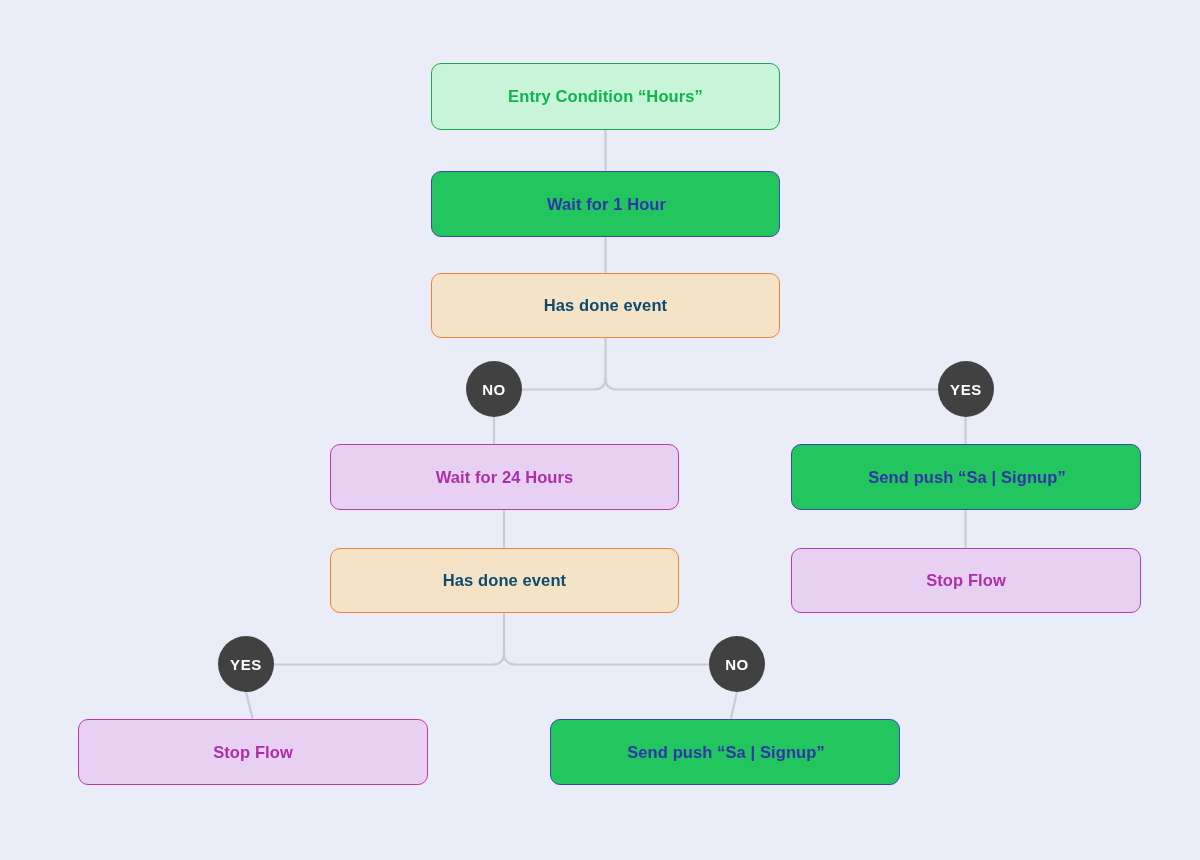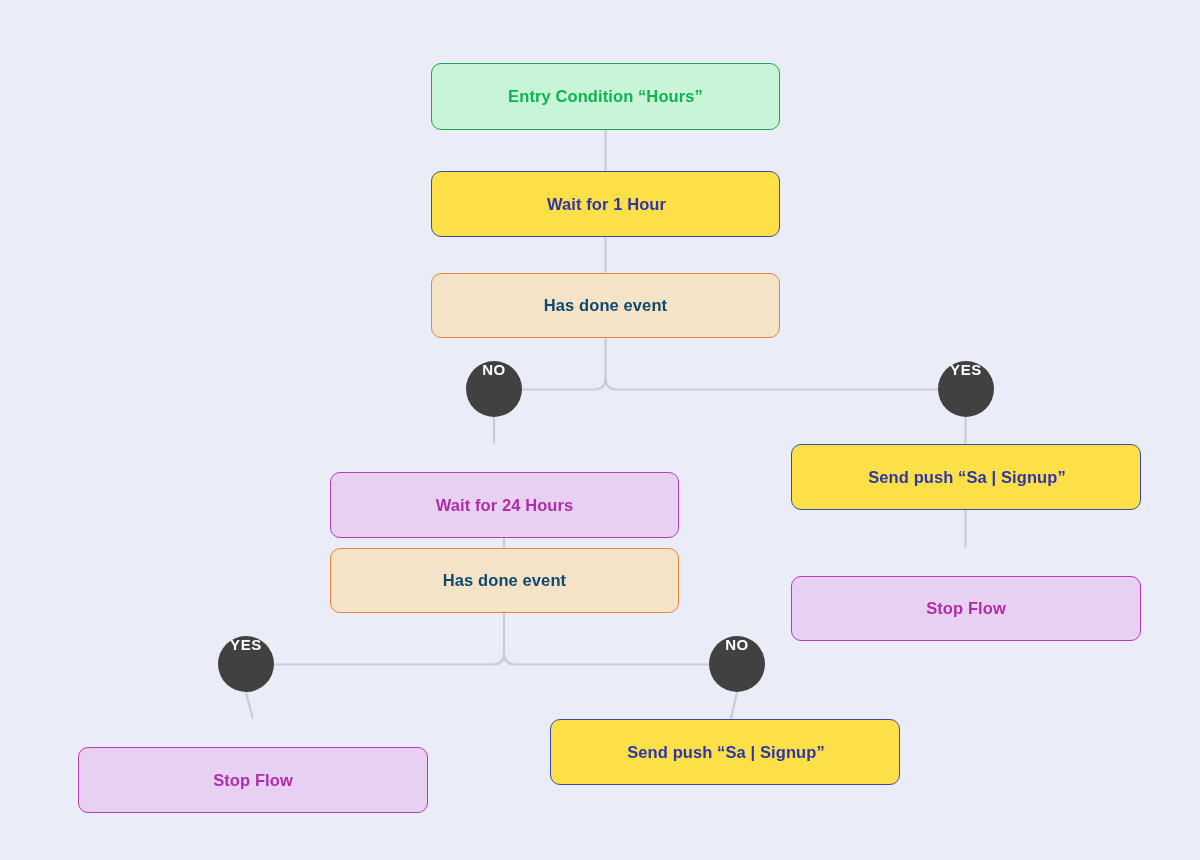--- a/index.html
+++ b/index.html
@@ -36,33 +36,33 @@
     align-items: center;
     justify-content: center;
     text-align: center;
     font-size: 16.5px;
     font-weight: bold;
     letter-spacing: 0.1px;
     padding: 0 14px;
     z-index: 2;
   }
   .node.green  { background: #C8F4D8; border-color: #17A84A; color: #0FB350; }
-  .node.blue   { background: #fde047; border-color: #3C49AC; color: #2F36A8; padding-left: 16px; }
+  .node.blue   { background: #22c55e; border-color: #3C49AC; color: #2F36A8; padding-left: 16px; }
   .node.orange { background: #F5E3C8; border-color: #E9843C; color: #0c4a6e; }
-  .node.purple { background: #E8D0F2; border-color: #B63DB1; color: #AD2EA8; margin-top: 28px; }
+  .node.purple { background: #E8D0F2; border-color: #B63DB1; color: #AD2EA8; }
 
   .badge {
     position: absolute;
     width: 56px;
     height: 56px;
     border-radius: 50%;
     background: #414141;
     color: #FFFFFF;
     display: flex;
-    align-items: flex-start;
+    align-items: center;
     justify-content: center;
     font-size: 15px;
     font-weight: bold;
     letter-spacing: 0.6px;
     z-index: 3;
   }
 </style>
 </head>
 <body>
 

